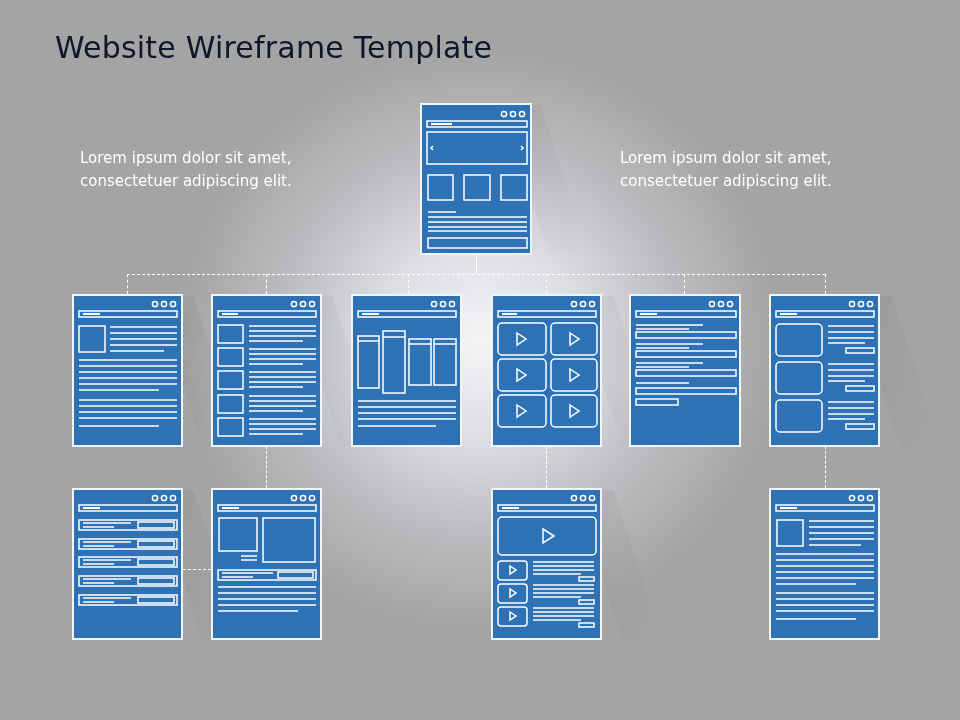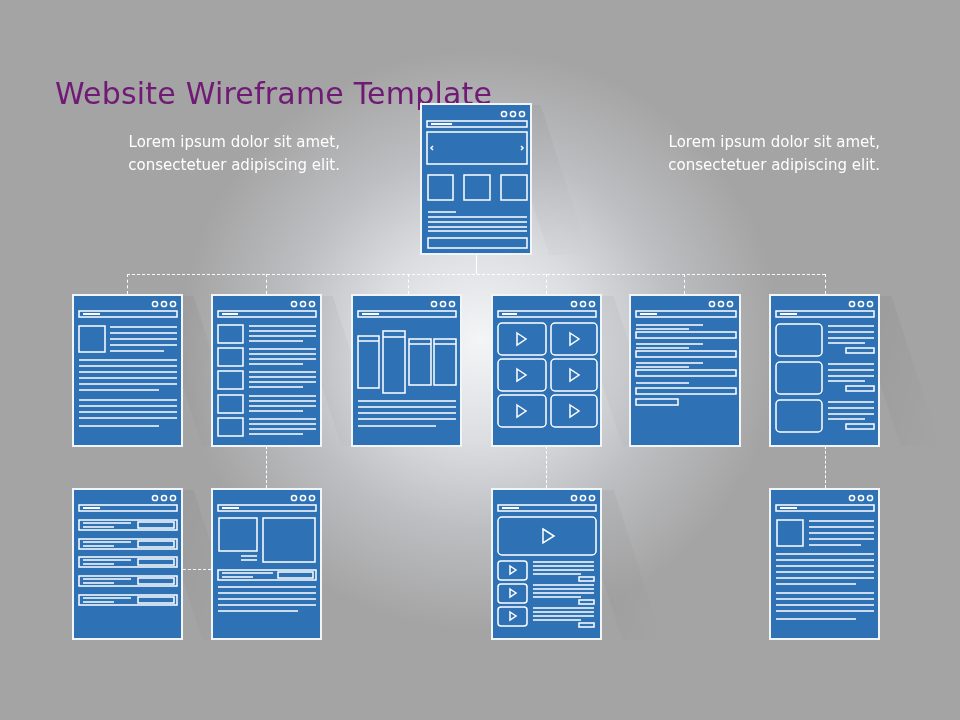--- a/index.html
+++ b/index.html
@@ -1,20 +1,20 @@
 <!DOCTYPE html>
 <html><head>
 <meta charset="utf-8">
 <style>
   html,body{margin:0;padding:0;}
   body{width:960px;height:720px;overflow:hidden;position:relative;
     background:radial-gradient(ellipse 300px 290px at 480px 340px,#f4f5f7 0%,#dcdde0 35%,#bdbec1 65%,#a4a4a4 100%);
     font-family:"DejaVu Sans",sans-serif;}
-  .title{position:absolute;left:55px;top:30px;font-size:30px;color:#701a75;letter-spacing:0.2px;margin-top:46px;}
-  .caption{position:absolute;top:131px;width:260px;font-size:15px;line-height:23px;color:#fff;text-align:right;}
+  .title{position:absolute;left:55px;top:30px;font-size:30px;color:#0f172a;letter-spacing:0.2px;}
+  .caption{position:absolute;top:147px;width:260px;font-size:15px;line-height:23px;color:#fff;text-align:left;}
   .frame{position:absolute;width:108px;height:149px;background:#2e72b5;border:2px solid #f2f5f8;box-sizing:border-box;}
   .frame svg{position:absolute;left:0;top:0;}
   .line{position:absolute;border-color:#fff;border-style:dashed;border-width:0;}
   .vline{border-left-width:1px;}
   .hline{border-top-width:1px;}
   .shadow{position:absolute;width:40px;height:150px;background:linear-gradient(120deg,rgba(0,0,0,0.06),rgba(0,0,0,0));transform:skewX(18deg);}
 </style>
 </head>
 <body>
 

